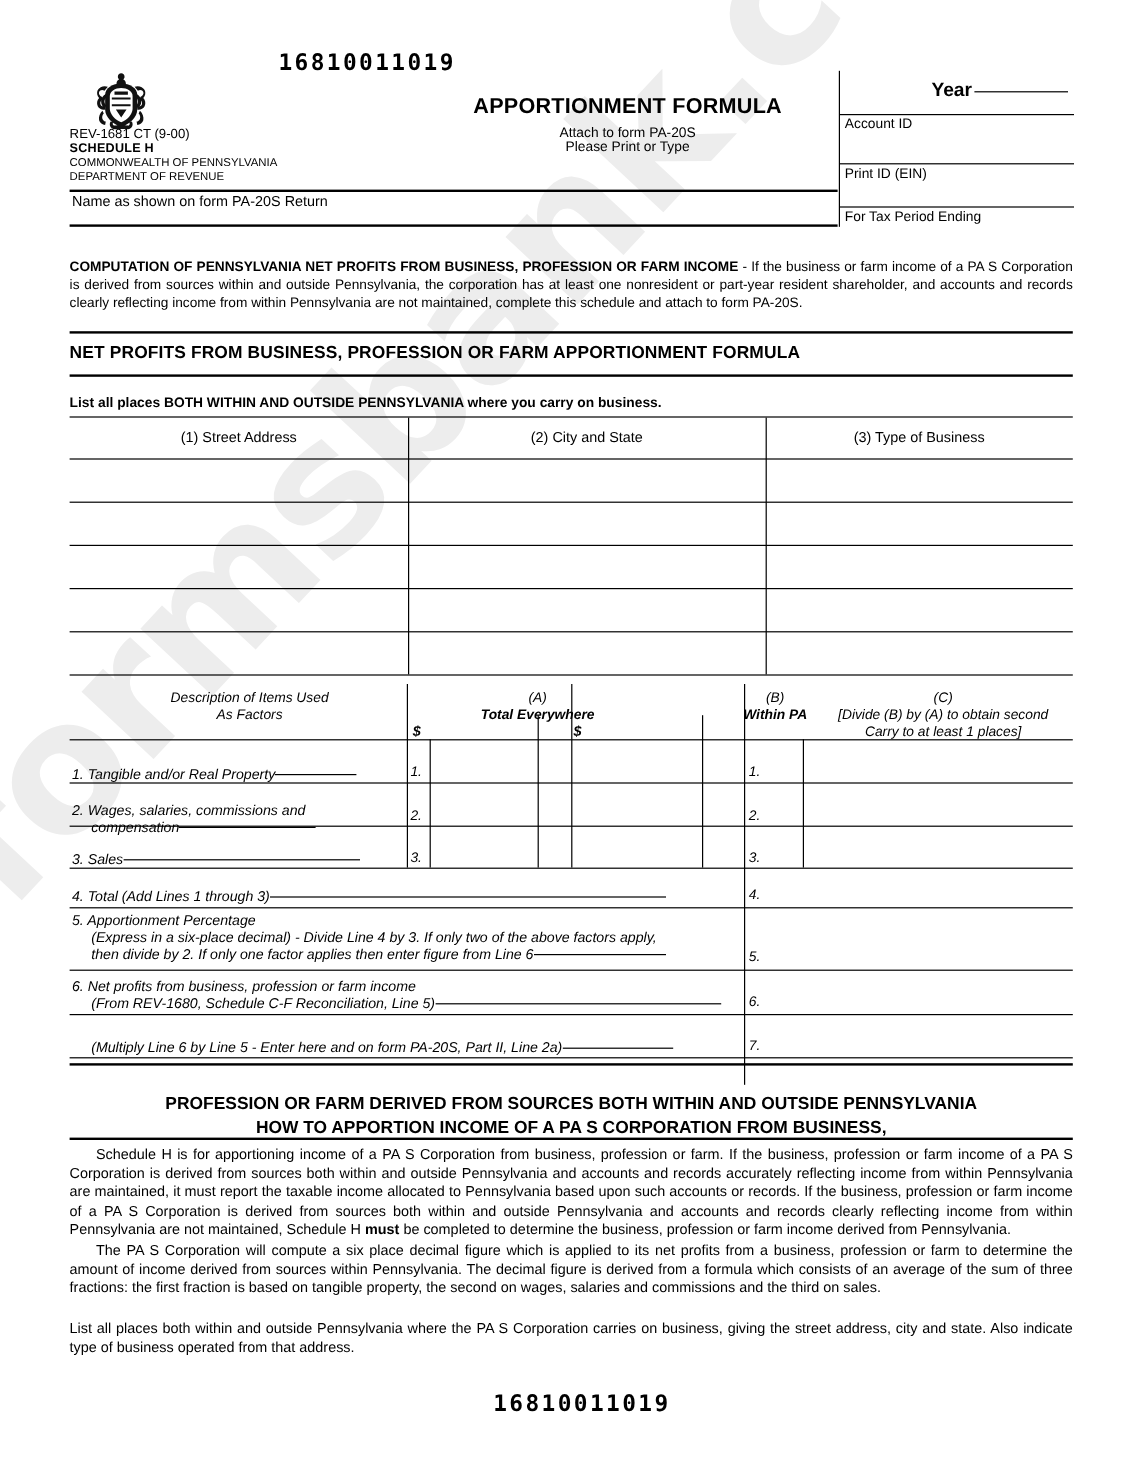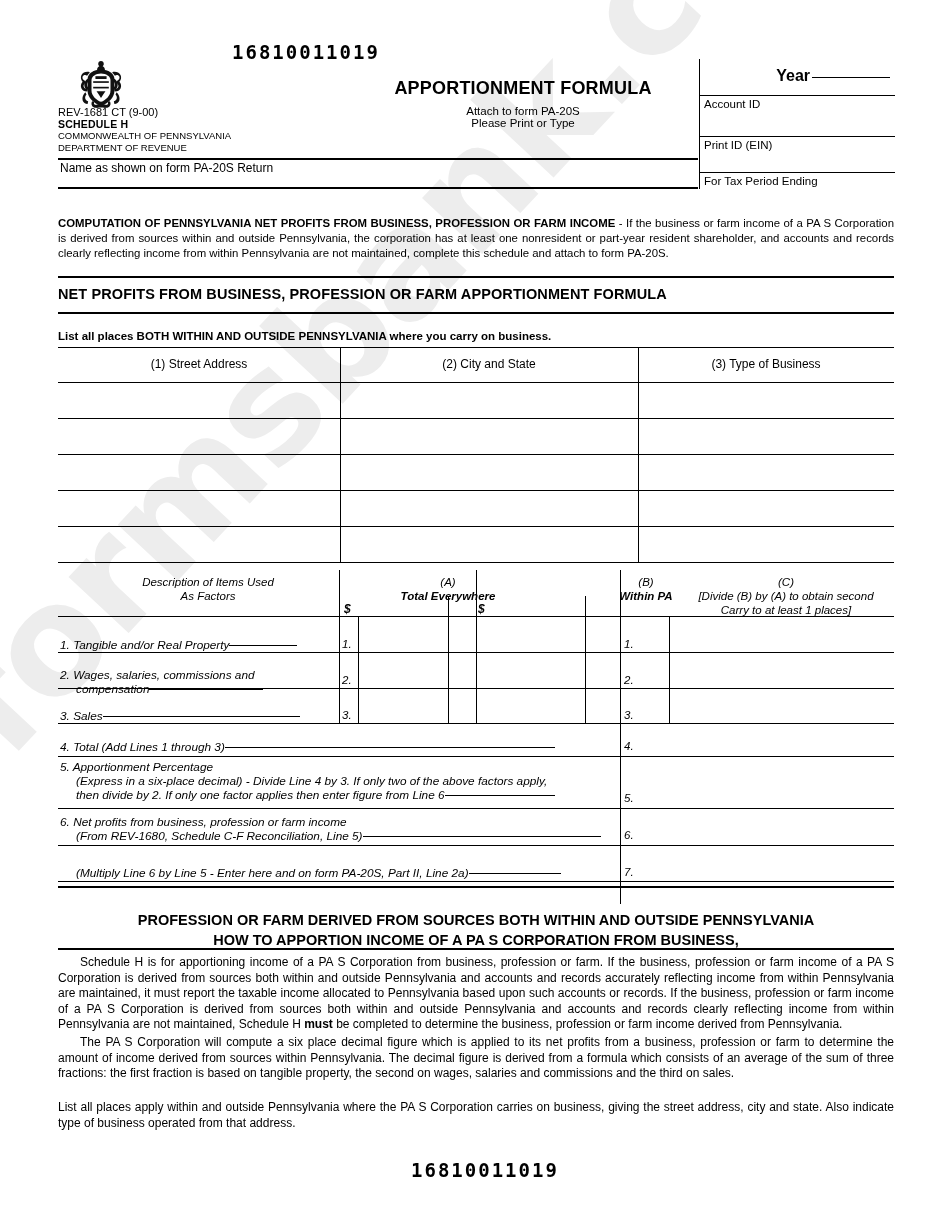--- a/index.html
+++ b/index.html
@@ -416,17 +416,17 @@
     <div>HOW TO APPORTION INCOME OF A PA S CORPORATION FROM BUSINESS,</div>
   </div>
   <div class="rule-thick" style="top:948px"></div>
 
   <div class="body-p indent" style="top:955px">
     <span>Schedule H is for apportioning income of a PA S Corporation from business, profession or farm. If the business, profession or farm income of a PA S Corporation is derived from sources both within and outside Pennsylvania and accounts and records accurately reflecting income from within Pennsylvania are maintained, it must report the taxable income allocated to Pennsylvania based upon such accounts or records. If the business, profession or farm income of a PA S Corporation is derived from sources both within and outside Pennsylvania and accounts and records clearly reflecting income from within Pennsylvania are not maintained, Schedule H </span><b>must</b><span> be completed to determine the business, profession or farm income derived from Pennsylvania.</span>
   </div>
 
   <div class="body-p indent" style="top:1035px">The PA S Corporation will compute a six place decimal figure which is applied to its net profits from a business, profession or farm to determine the amount of income derived from sources within Pennsylvania. The decimal figure is derived from a formula which consists of an average of the sum of three fractions: the first fraction is based on tangible property, the second on wages, salaries and commissions and the third on sales.</div>
 
-  <div class="body-p" style="top:1100px">List all places apply within and outside Pennsylvania where the PA S Corporation carries on business, giving the street address, city and state. Also indicate type of business operated from that address.</div>
+  <div class="body-p" style="top:1100px">List all places both within and outside Pennsylvania where the PA S Corporation carries on business, giving the street address, city and state. Also indicate type of business operated from that address.</div>
 
   <div class="ocrnum bottom-number">16810011019</div>
 
 </div>
 
 </body></html>

